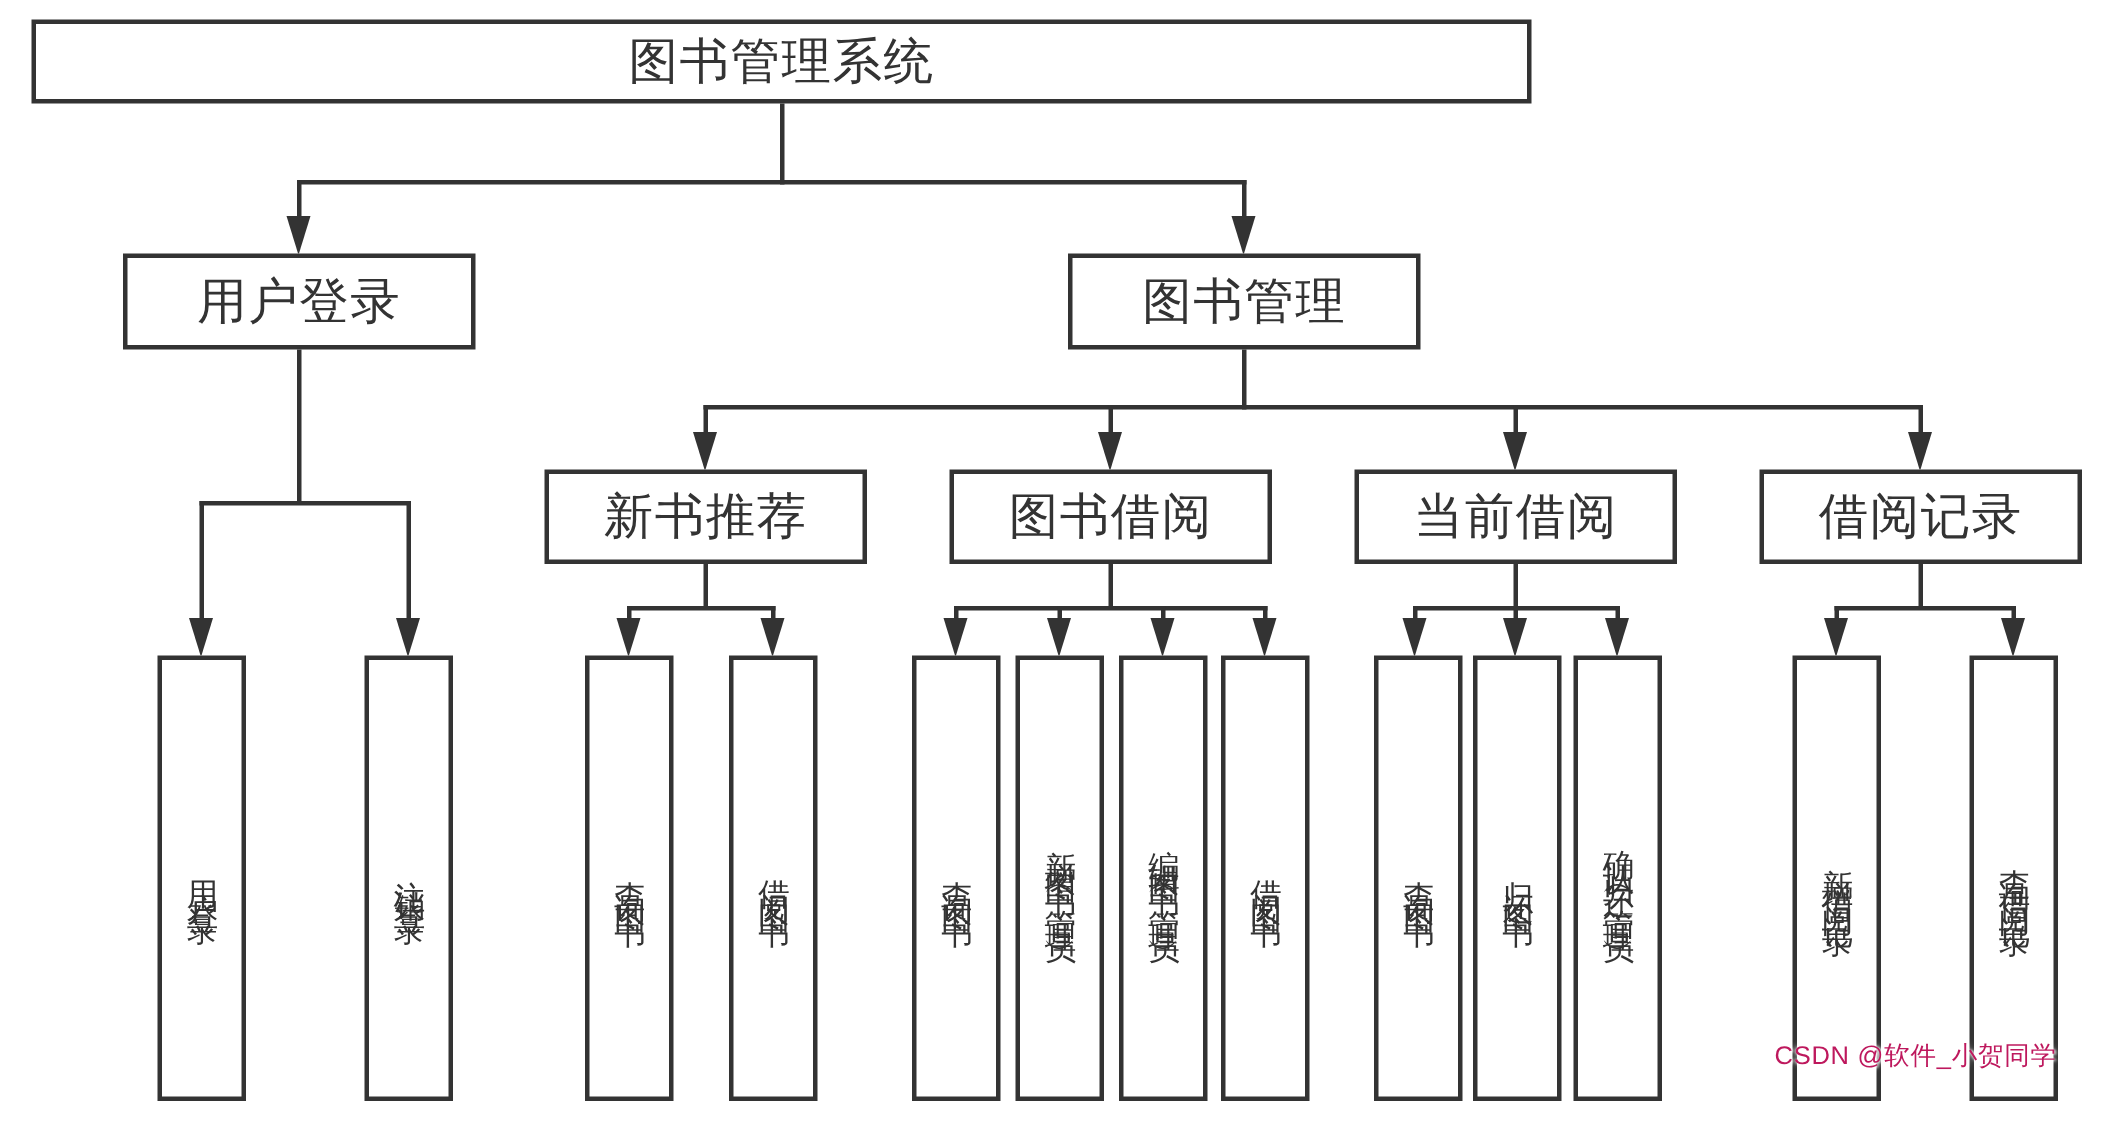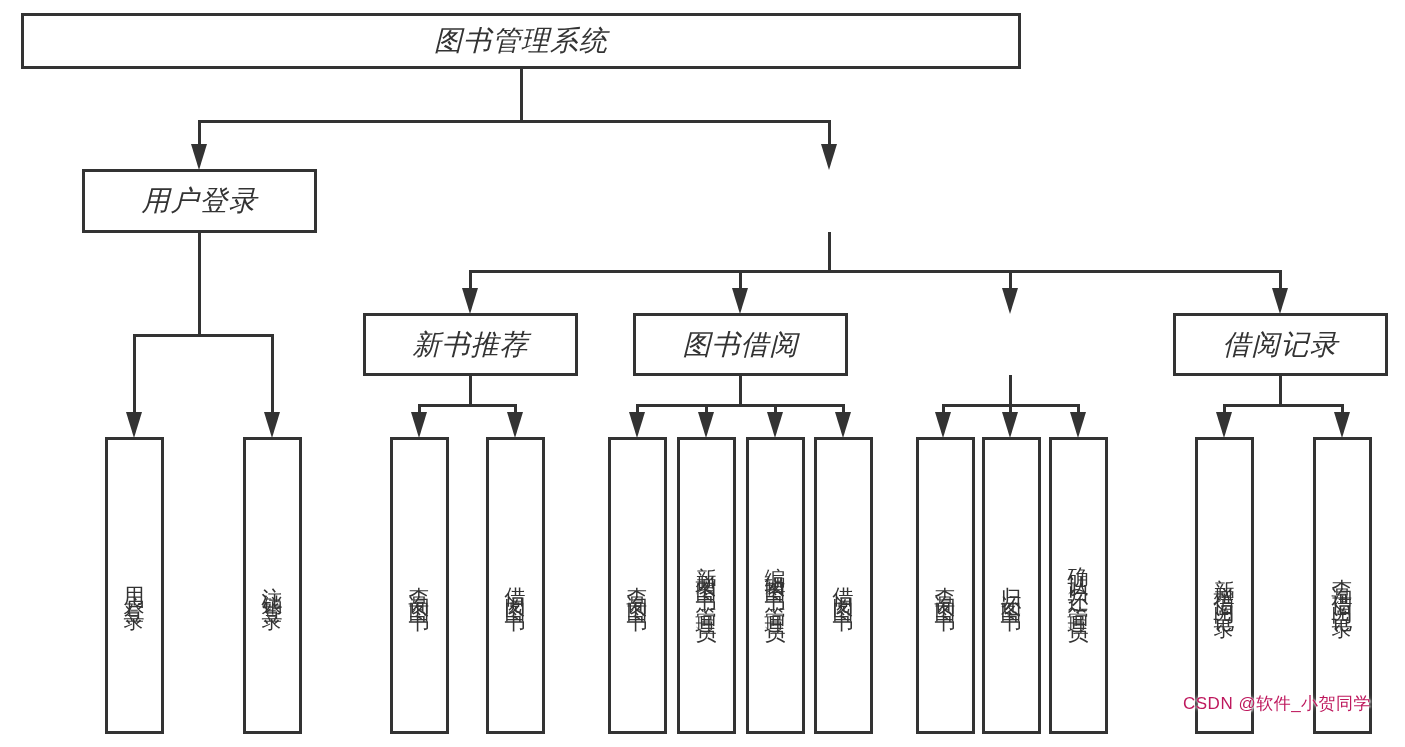--- a/index.html
+++ b/index.html
@@ -12,21 +12,21 @@
   }
   .box{
     position:absolute;
     background:#ffffff;
     border:3px solid #333333;
     box-sizing:border-box;
     display:flex;align-items:center;justify-content:center;
     z-index:2;
   }
   .hlabel{
-    font-size:28px;color:#333333;letter-spacing:1px;white-space:nowrap;font-style:italic;
+    font-size:33px;color:#333333;letter-spacing:1px;white-space:nowrap;
   }
   .leaf span{
     writing-mode:vertical-rl;
     text-orientation:mixed;
     font-size:21px;color:#333333;
     letter-spacing:8px;
     line-height:1;
     white-space:nowrap;
   }
   .vline,.hline{position:absolute;background:#333333;z-index:1;}
@@ -109,26 +109,32 @@
   <div class="vline" style="left:1341px;top:404px;height:12px;"></div>
   <div class="arrow" style="left:1334px;top:412px;"></div>
 
   <div class="box" style="left:21px;top:13px;width:1000px;height:56px;">
     <span class="hlabel">图书管理系统</span>
   </div>
 
   <div class="box" style="left:82px;top:169px;width:235px;height:64px;">
     <span class="hlabel">用户登录</span>
   </div>
+  <div class="box" style="left:712px;top:169px;width:235px;height:64px;">
+    <span class="hlabel">图书管理</span>
+  </div>
 
   <div class="box" style="left:633px;top:313px;width:215px;height:63px;">
     <span class="hlabel">图书借阅</span>
   </div>
   <div class="box" style="left:363px;top:313px;width:215px;height:63px;">
     <span class="hlabel">新书推荐</span>
+  </div>
+  <div class="box" style="left:903px;top:313px;width:215px;height:63px;">
+    <span class="hlabel">当前借阅</span>
   </div>
   <div class="box" style="left:1173px;top:313px;width:215px;height:63px;">
     <span class="hlabel">借阅记录</span>
   </div>
 
   <div class="box leaf" style="left:105px;top:437px;width:59px;height:297px;">
     <span>用户登录</span>
   </div>
   <div class="box leaf" style="left:243px;top:437px;width:59px;height:297px;">
     <span>注销登录</span>

